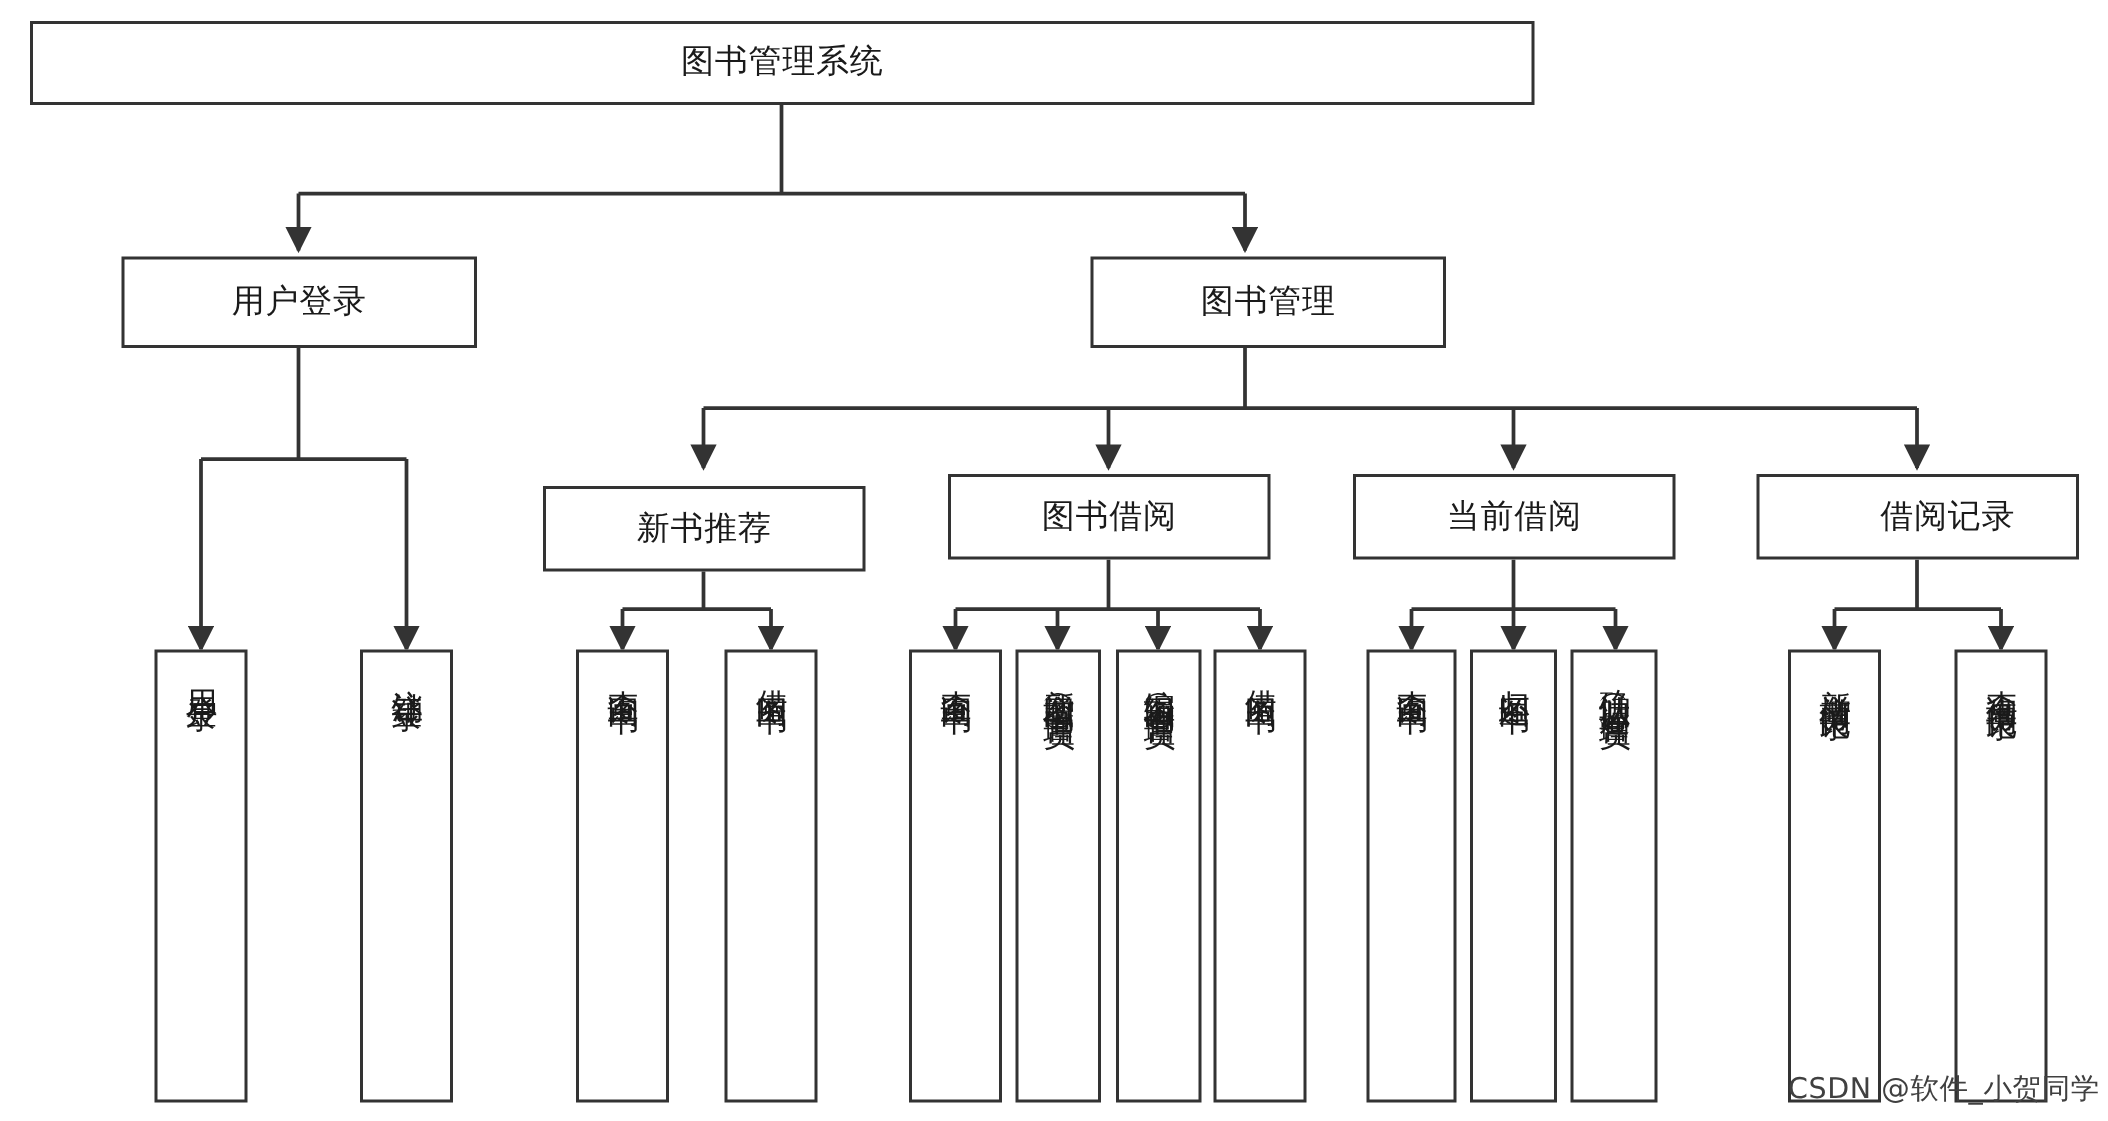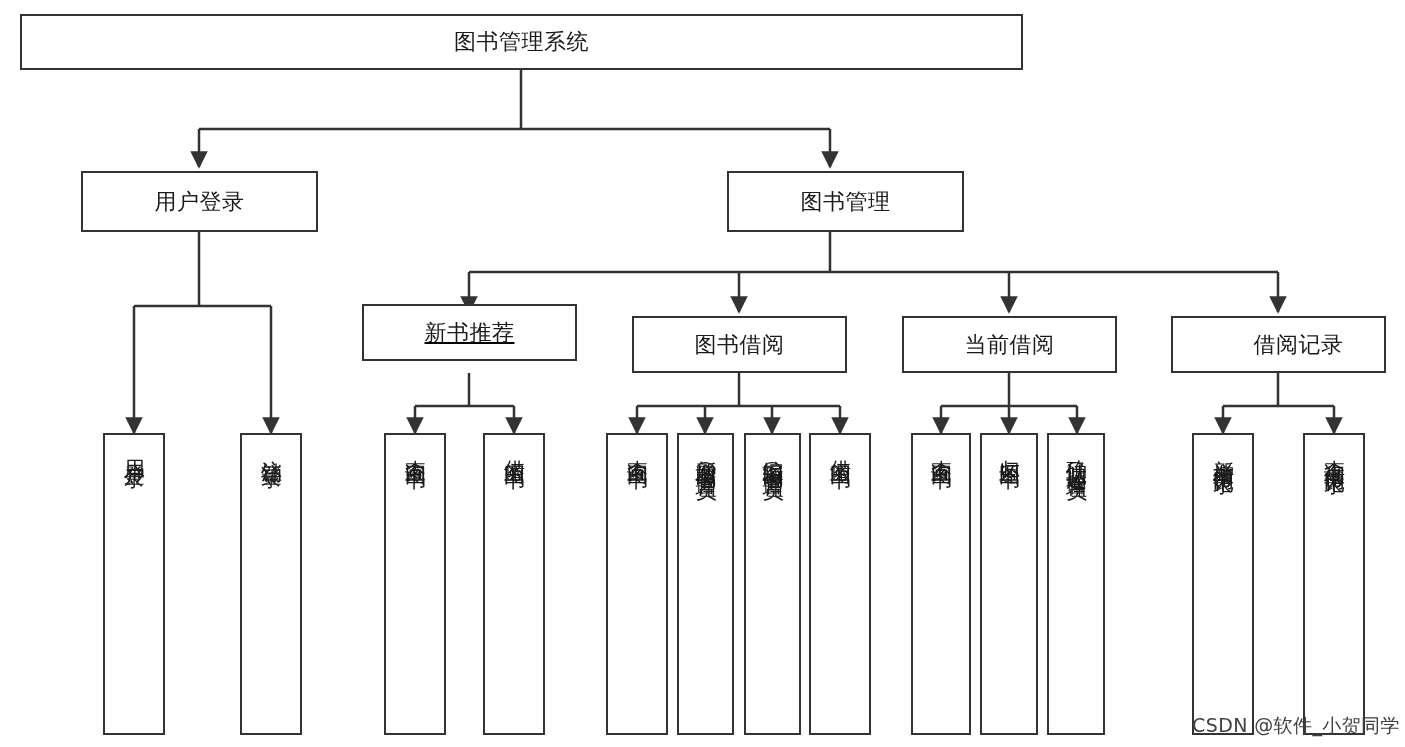--- a/index.html
+++ b/index.html
@@ -129,21 +129,21 @@
     <span class="node-label">图书管理系统</span>
   </div>
 
   <div class="node lvl2" style="left:81px; top:171px; width:237px; height:61px;">
     <span class="node-label">用户登录</span>
   </div>
   <div class="node lvl2" style="left:711px; top:171px; width:237px; height:61px;margin-left:16px;">
     <span class="node-label">图书管理</span>
   </div>
 
-  <div class="node lvl3" style="left:362px; top:304px; width:215px; height:57px;text-decoration:underline;">
+  <div class="node lvl3" style="left:362px; top:324px; width:215px; height:57px;">
     <span class="node-label">新书推荐</span>
   </div>
   <div class="node lvl3" style="left:632px; top:316px; width:215px; height:57px;">
     <span class="node-label">图书借阅</span>
   </div>
   <div class="node lvl3" style="left:902px; top:316px; width:215px; height:57px;">
     <span class="node-label">当前借阅</span>
   </div>
   <div class="node lvl3" style="left:1171px; top:316px; width:215px; height:57px;padding-left:40px;">
     <span class="node-label">借阅记录</span>

